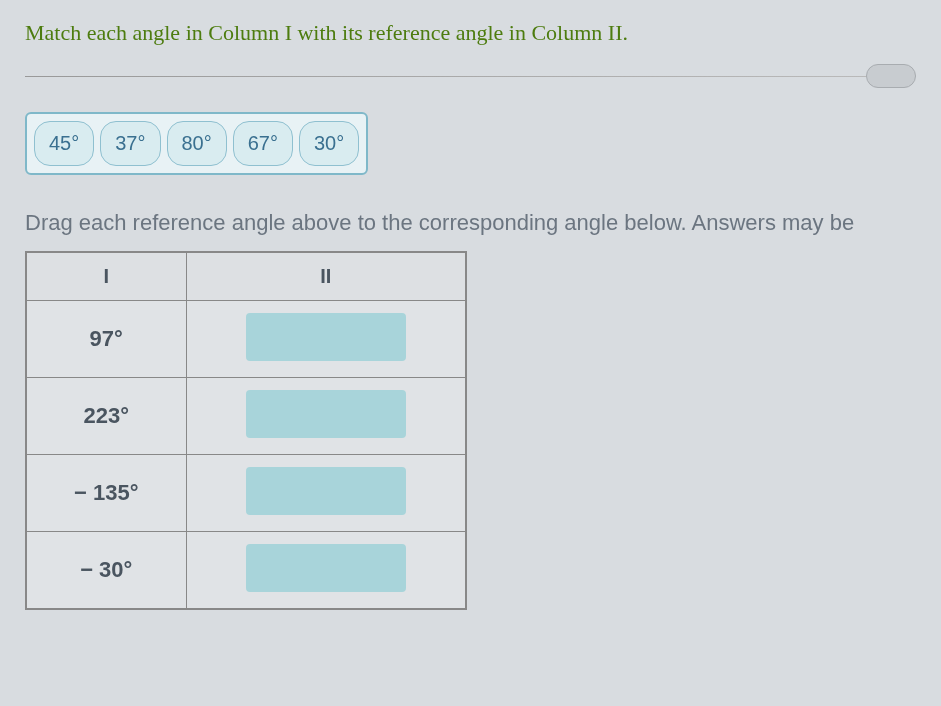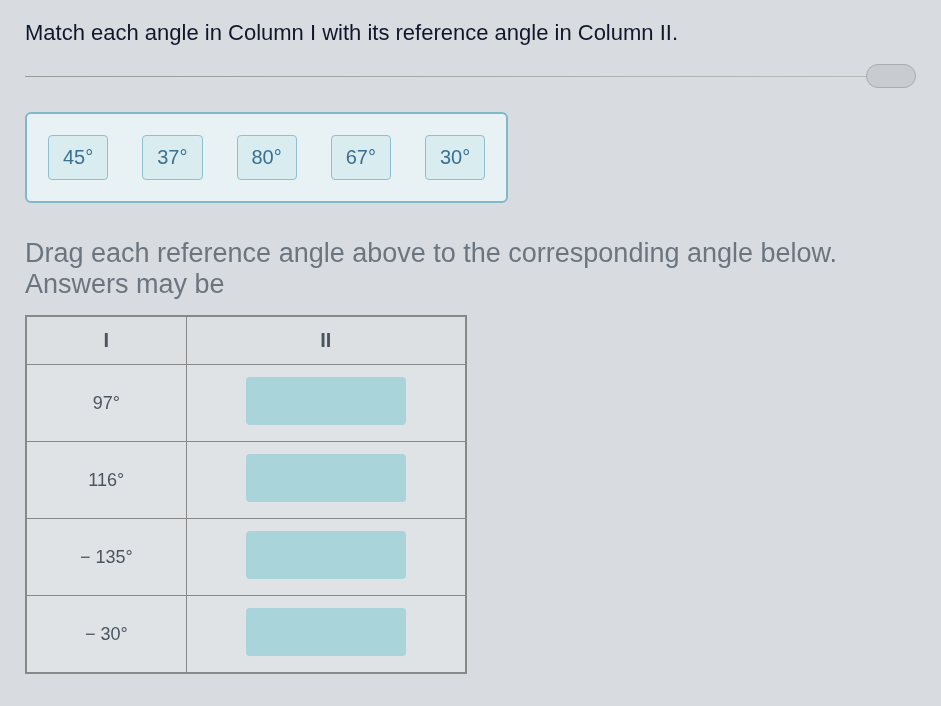--- a/index.html
+++ b/index.html
@@ -12,23 +12,24 @@
       background: #d8dce0;
       width: 941px;
       height: 706px;
       padding: 20px 25px;
       color: #5a6570;
       position: relative;
       overflow: hidden;
     }
     .question-text {
       font-size: 22px;
-      color: #0f172a;
+      color: #4d7c0f;
       margin-bottom: 30px;
       font-weight: 400;
+      font-family: Liberation Serif, serif;
     }
     .divider {
       height: 1px;
       background: linear-gradient(to right, #999, #bbb);
       margin-bottom: 35px;
       position: relative;
     }
     .divider-badge {
       position: absolute;
       right: 0;
@@ -43,31 +44,31 @@
       display: inline-flex;
       border: 2px solid #7fb8c9;
       border-radius: 6px;
       background: #e8f2f5;
       padding: 4px;
       margin-bottom: 35px;
     }
     .tile {
       background: #d9ecf0;
       border: 1px solid #8fc0d0;
-      border-radius: 4px;
+      border-radius: 16px;
       padding: 10px 14px;
-      margin: 17px;
+      margin: 3px;
       font-size: 20px;
       color: #3a7090;
       font-weight: 500;
       cursor: move;
       user-select: none;
     }
     .instruction {
-      font-size: 27px;
+      font-size: 22px;
       color: #6b7580;
       margin-bottom: 15px;
     }
     .match-table {
       border-collapse: collapse;
       border: 2px solid #888;
       background: #e0e3e6;
     }
     .match-table th {
       border: 1px solid #888;
@@ -79,23 +80,23 @@
       background: #dde0e3;
     }
     .match-table td {
       border: 1px solid #888;
       padding: 12px 20px;
       text-align: center;
       vertical-align: middle;
     }
     .col-i {
       width: 160px;
-      font-size: 18px;
+      font-size: 22px;
       color: #4a5560;
-      font-weight: 400;
+      font-weight: 700;
     }
     .col-ii {
       width: 280px;
     }
     .drop-zone {
       display: inline-block;
       width: 160px;
       height: 48px;
       background: #a8d4da;
       border-radius: 4px;
@@ -130,21 +131,21 @@
     </tr>
   </thead>
   <tbody>
     <tr>
       <td class="col-i">97°</td>
       <td class="col-ii">
         <div class="drop-zone"></div>
       </td>
     </tr>
     <tr>
-      <td class="col-i">116°</td>
+      <td class="col-i">223°</td>
       <td class="col-ii">
         <div class="drop-zone"></div>
       </td>
     </tr>
     <tr>
       <td class="col-i">− 135°</td>
       <td class="col-ii">
         <div class="drop-zone"></div>
       </td>
     </tr>

